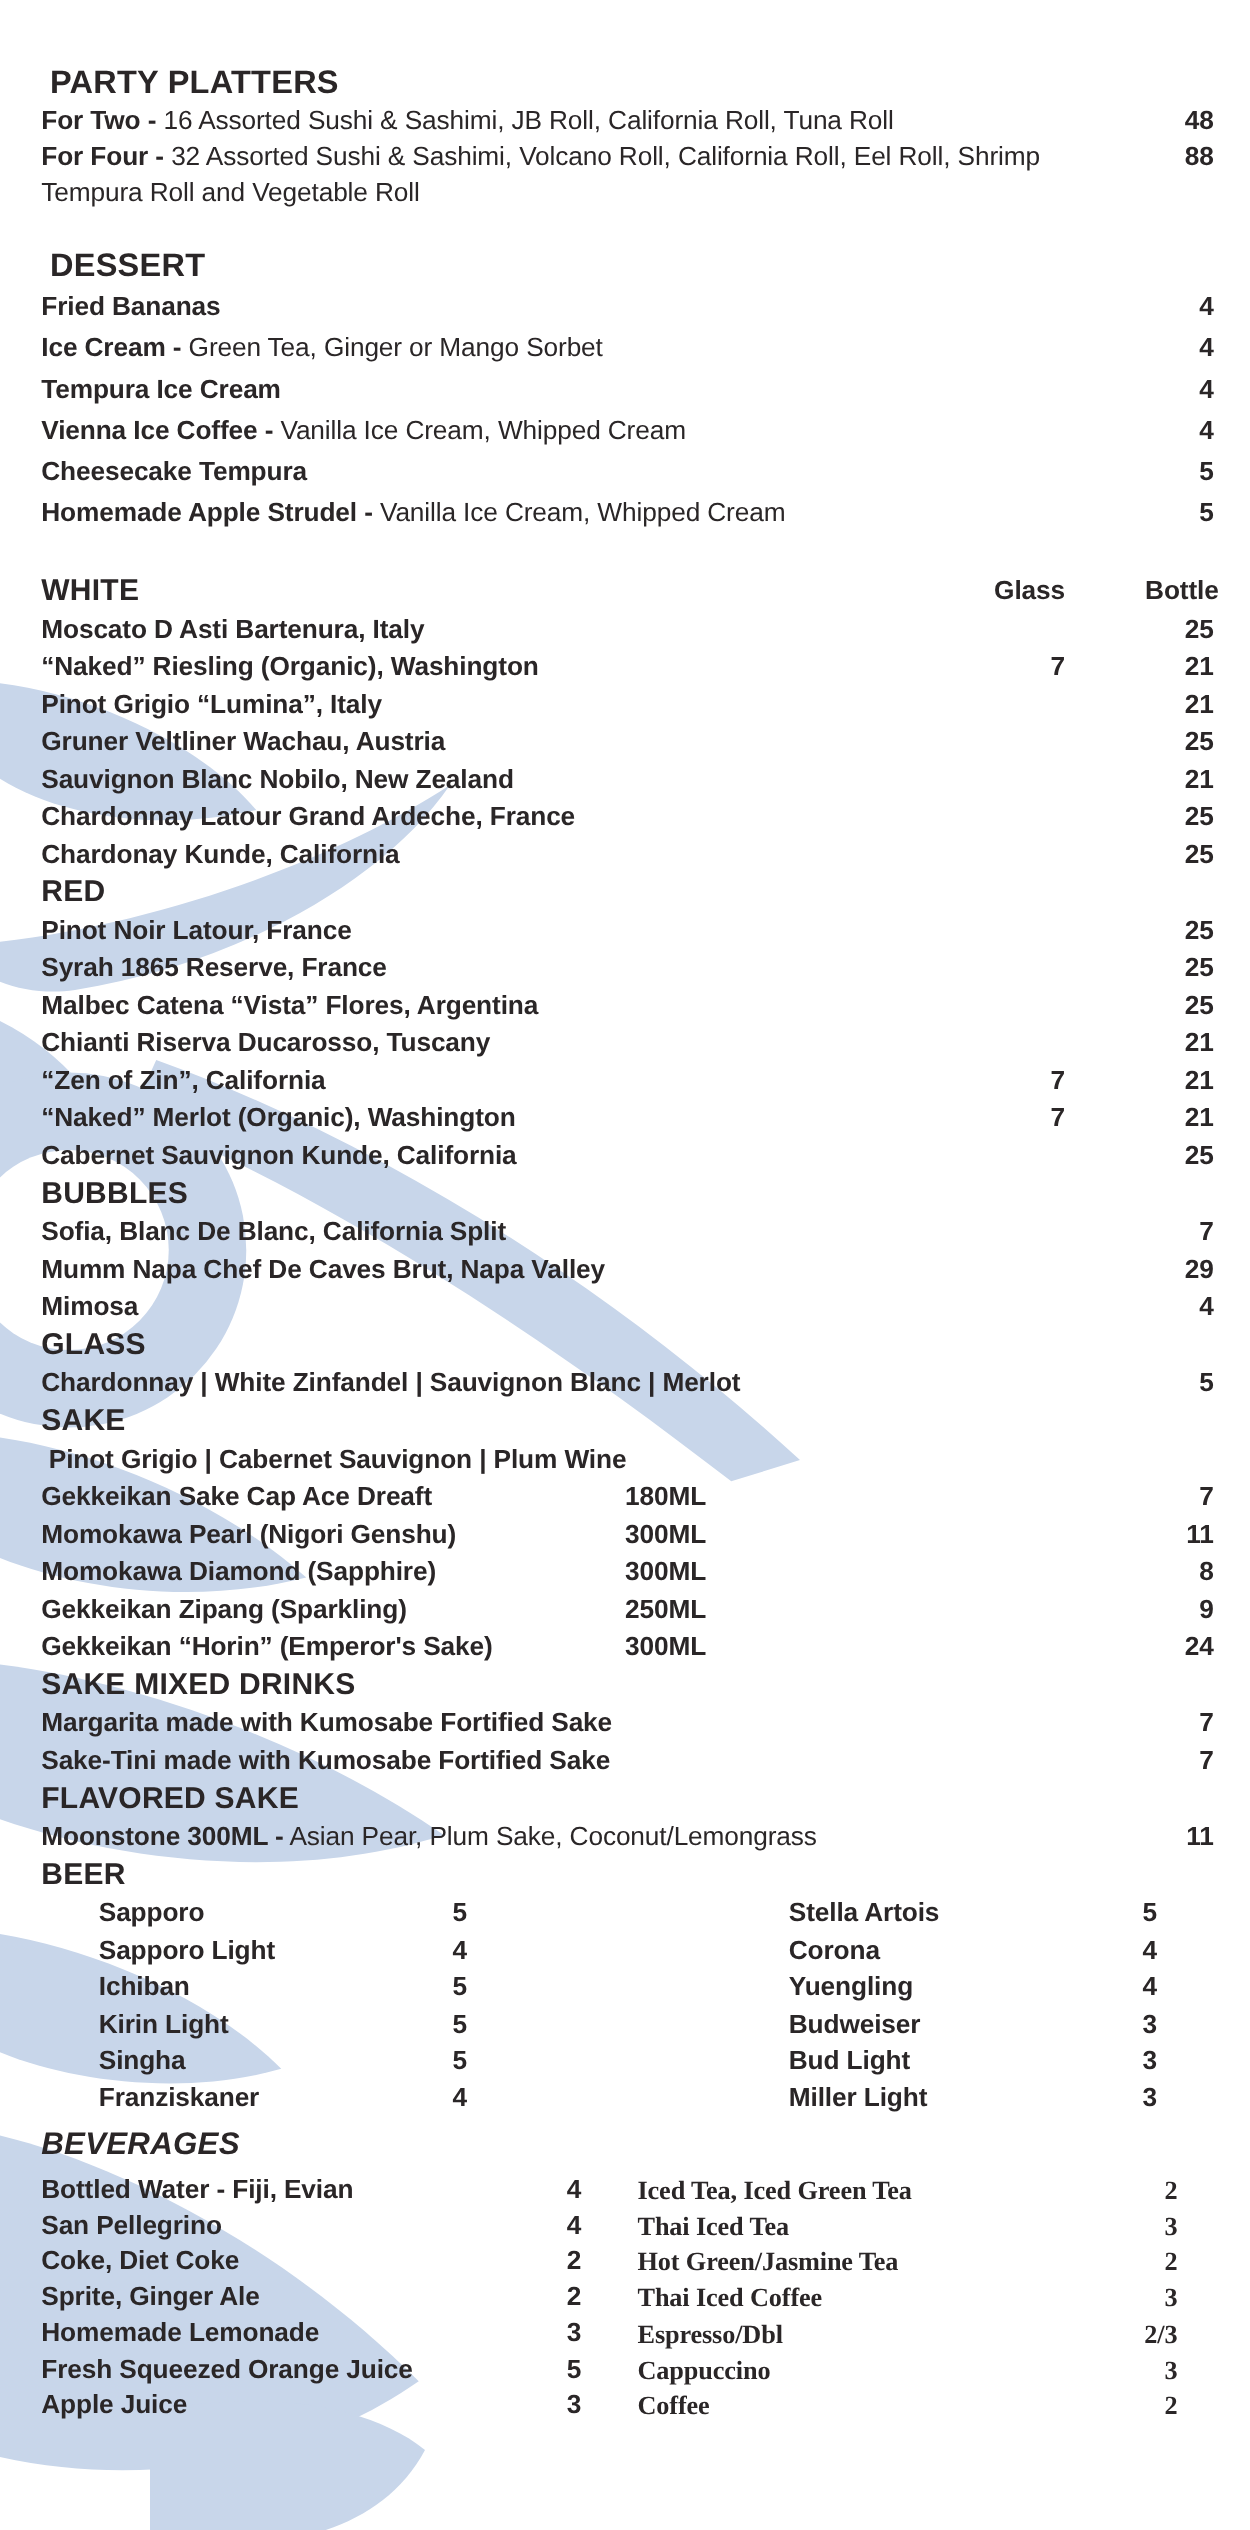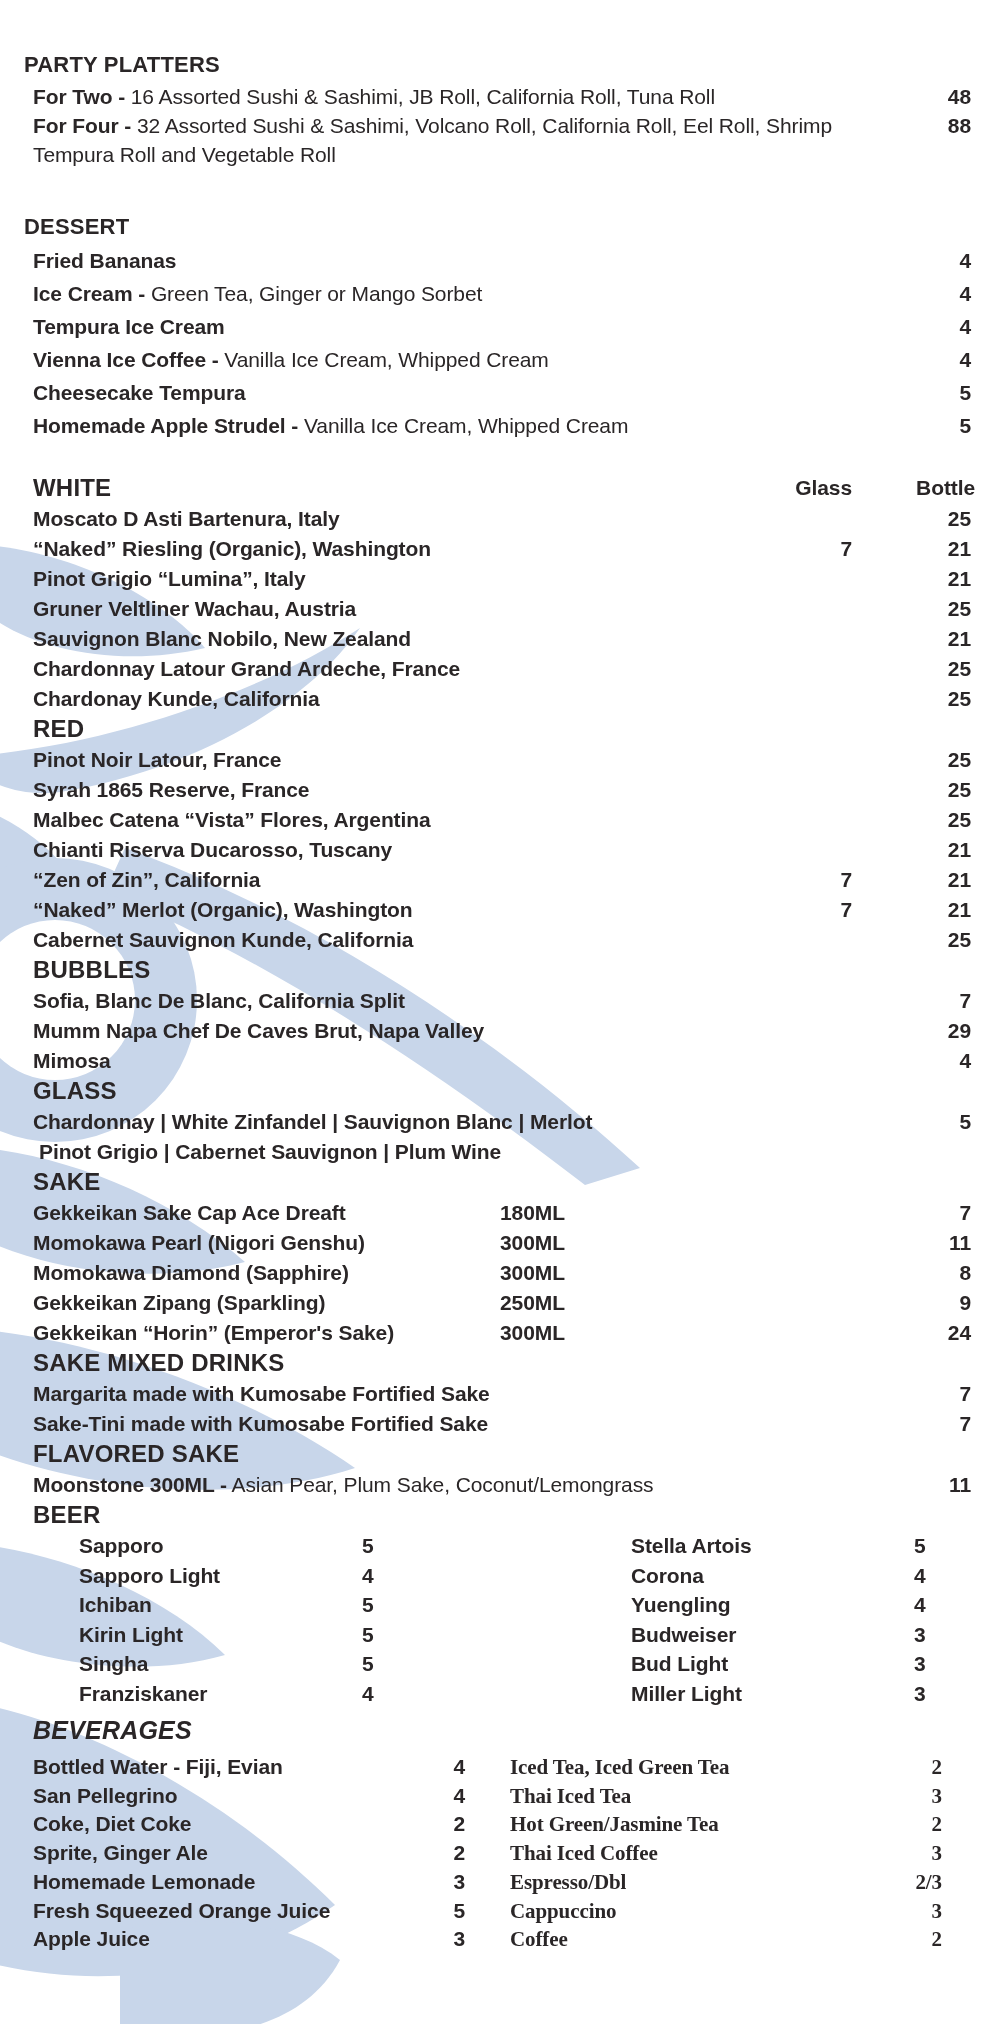--- a/index.html
+++ b/index.html
@@ -10,31 +10,31 @@
     font-family:"Liberation Sans", sans-serif;
     color:#2a2627;
     letter-spacing:-0.1px;
   }
   .watermark { position:absolute; top:0; left:0; width:1000px; height:2024px; z-index:0; }
   .content { position:absolute; top:0; left:0; right:0; z-index:1; }
 
   .b { font-weight:700; }
 
   
-  .title1 { font-size:22px; font-weight:700; line-height:34px; padding-left:24px; margin:0; letter-spacing:0.2px; }
+  .title1 { font-size:26px; font-weight:700; line-height:34px; padding-left:40px; margin:0; letter-spacing:0.2px; }
   .title2 { font-size:25px; font-weight:700; line-height:32px; padding-left:33px; margin:0; letter-spacing:0.2px;font-style:italic; }
 
   
   #party { margin-top:48px; }
   .prow { position:relative; font-size:21px; line-height:29px; }
   .prow .txt { display:block; padding-left:33px; padding-right:95px; }
   .prow .price { position:absolute; top:0; right:29px; width:60px; text-align:right; font-weight:700; }
 
   
-  #dessert { margin-top:41px; }
+  #dessert { margin-top:26px; }
   .drow { position:relative; font-size:21px; line-height:33px; padding-left:33px; padding-right:95px; }
   .drow .price { position:absolute; top:0; right:29px; width:60px; text-align:right; font-weight:700; }
 
   
   #wine { margin-top:31px; }
   .wrow { position:relative; font-size:21px; line-height:30px; padding-left:33px; }
   .sub { font-size:24px; font-weight:700; letter-spacing:0.2px; }
   .colh { font-size:21px; font-weight:700; }
   .cglass  { position:absolute; top:0; right:148px; width:70px; text-align:right; font-weight:700; }
   .cbottle { position:absolute; top:0; right:29px;  width:70px; text-align:right; font-weight:700; }
@@ -251,25 +251,25 @@
           <span class="cglass"></span>
           <span class="cbottle">4</span>
         </div>
       </div>
 
     <div class="wrow"><span class="sub">GLASS</span></div>
     <div class="wrow">
       <span class="b">Chardonnay | White Zinfandel | Sauvignon Blanc | Merlot</span>
       <span class="cbottle">5</span>
     </div>
+    <div class="wrow"><span class="sub">SAKE</span></div>
+
     <div class="wrow l2">
       <span class="b">Pinot Grigio | Cabernet Sauvignon | Plum Wine</span>
     </div>
-
-    <div class="wrow"><span class="sub">SAKE</span></div>
     <div>
 
         <div class="wrow">
           <span class="b">Gekkeikan Sake Cap Ace Dreaft</span>
           <span class="size">180ML</span>
           <span class="cbottle">7</span>
         </div>
 
         <div class="wrow">
           <span class="b">Momokawa Pearl (Nigori Genshu)</span>

